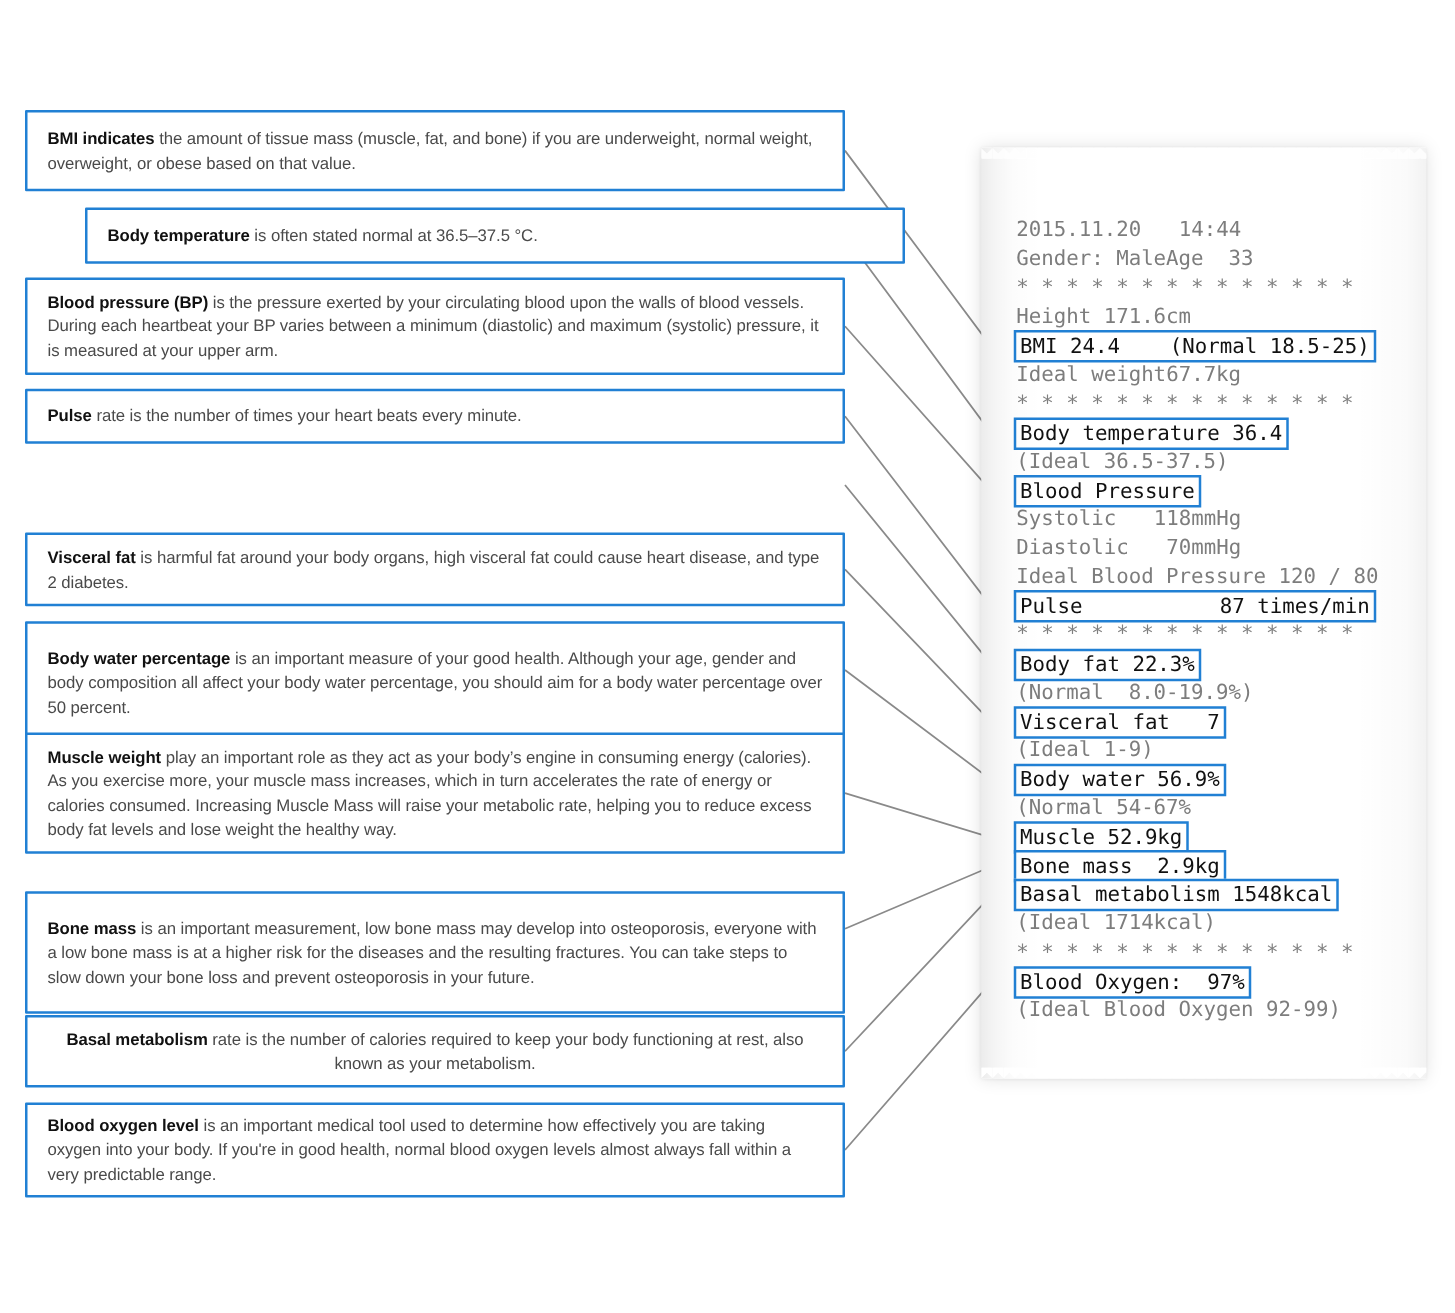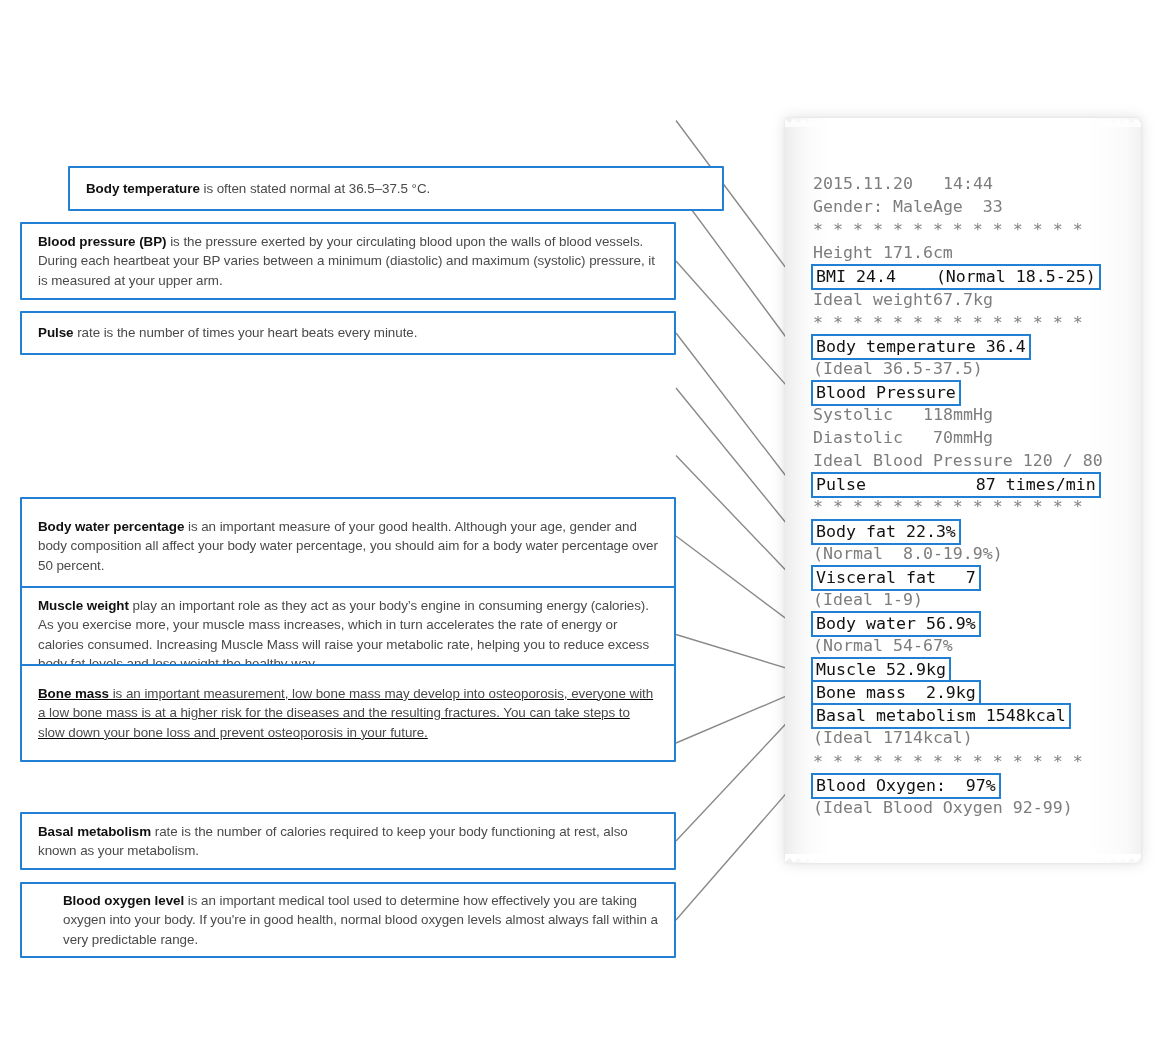--- a/index.html
+++ b/index.html
@@ -106,42 +106,48 @@
       <path d="M 676 388 L 793 531.5 L 807 531.5" class="conn"></path>
       <path d="M 676 455.5 L 793 577.7 L 807 577.7" class="conn"></path>
       <path d="M 676 536 L 793 623.9000000000001 L 807 623.9000000000001" class="conn"></path>
       <path d="M 676 634.5 L 793 670.1 L 807 670.1" class="conn"></path>
       <path d="M 676 743 L 793 693.2 L 807 693.2" class="conn"></path>
       <path d="M 676 841 L 793 716.3000000000001 L 807 716.3000000000001" class="conn"></path>
       <path d="M 676 920 L 793 785.6 L 807 785.6" class="conn"></path>
     </svg>
 
   <div id="callouts">
+      <div class="callout" style="top: 88px; height: 65px;">
+        <div class="callout-text"><b>BMI indicates</b><span> the amount of tissue mass (muscle, fat, and bone) if you are underweight, normal weight, overweight, or obese based on that value.</span></div>
+      </div>
       <div class="callout" style="top: 166px; height: 45px; margin-left: 48px;">
         <div class="callout-text"><b>Body temperature</b><span> is often stated normal at 36.5–37.5 °C.</span></div>
       </div>
       <div class="callout" style="top: 222px; height: 78px;">
         <div class="callout-text"><b>Blood pressure (BP)</b><span> is the pressure exerted by your circulating blood upon the walls of blood vessels. During each heartbeat your BP varies between a minimum (diastolic) and maximum (systolic) pressure, it is measured at your upper arm.</span></div>
       </div>
       <div class="callout" style="top: 311px; height: 44px;">
         <div class="callout-text"><b>Pulse</b><span> rate is the number of times your heart beats every minute.</span></div>
       </div>
+      <div class="callout" style="top: 426px; height: 59px;">
+        <div class="callout-text"><b>Visceral fat</b><span> is harmful fat around your body organs, high visceral fat could cause heart disease, and type 2 diabetes.</span></div>
+      </div>
       <div class="callout" style="top: 497px; height: 98px;">
         <div class="callout-text"><b>Body water percentage</b><span> is an important measure of your good health. Although your age, gender and body composition all affect your body water percentage, you should aim for a body water percentage over 50 percent.</span></div>
       </div>
       <div class="callout" style="top: 586px; height: 97px;">
         <div class="callout-text"><b>Muscle weight</b><span> play an important role as they act as your body’s engine in consuming energy (calories). As you exercise more, your muscle mass increases, which in turn accelerates the rate of energy or calories consumed. Increasing Muscle Mass will raise your metabolic rate, helping you to reduce excess body fat levels and lose weight the healthy way.</span></div>
       </div>
-      <div class="callout" style="top: 664px; height: 98px; text-decoration: underline;">
+      <div class="callout" style="top: 713px; height: 98px;">
         <div class="callout-text"><b>Bone mass</b><span> is an important measurement, low bone mass may develop into osteoporosis, everyone with a low bone mass is at a higher risk for the diseases and the resulting fractures. You can take steps to slow down your bone loss and prevent osteoporosis in your future.</span></div>
       </div>
-      <div class="callout" style="top: 812px; height: 58px;">
+      <div class="callout" style="top: 812px; height: 58px; text-align: center;">
         <div class="callout-text"><b>Basal metabolism</b><span> rate is the number of calories required to keep your body functioning at rest, also known as your metabolism.</span></div>
       </div>
-      <div class="callout" style="top: 882px; height: 76px; padding-left: 25px;">
+      <div class="callout" style="top: 882px; height: 76px;">
         <div class="callout-text"><b>Blood oxygen level</b><span> is an important medical tool used to determine how effectively you are taking oxygen into your body. If you're in good health, normal blood oxygen levels almost always fall within a very predictable range.</span></div>
       </div>
     </div>
 
   <div id="receipt-wrap">
     <div id="receipt">
       <div id="receipt-lines">
           <div class="rline" style="top: 54px;"><span>2015.11.20</span><span class="rr" style="width: 80px;">14:44</span></div>
           <div class="rline" style="top: 77.1px;"><span>Gender: Male</span><span class="rr" style="width: 60px;">Age  33</span></div>
           <div class="rline" style="top: 100.2px;"><span class="stars">* * * * * * * * * * * * * *</span></div>

